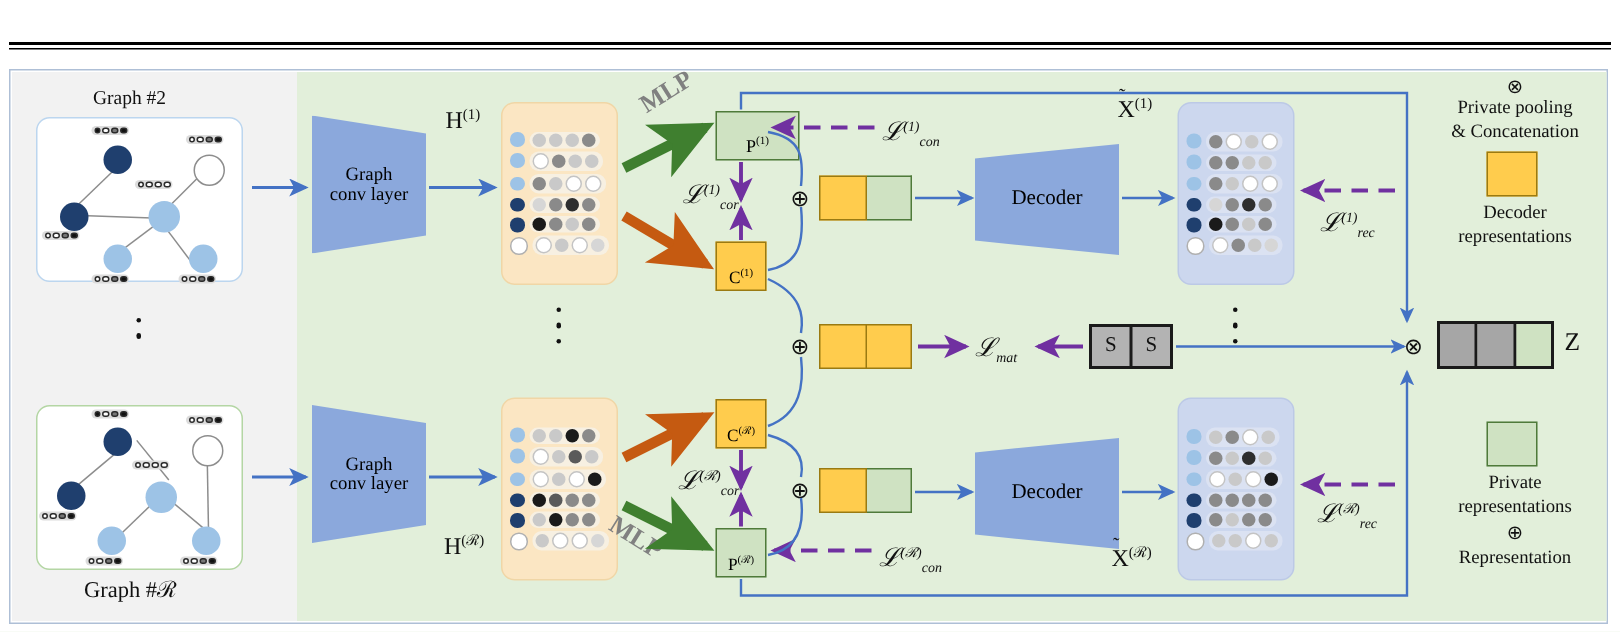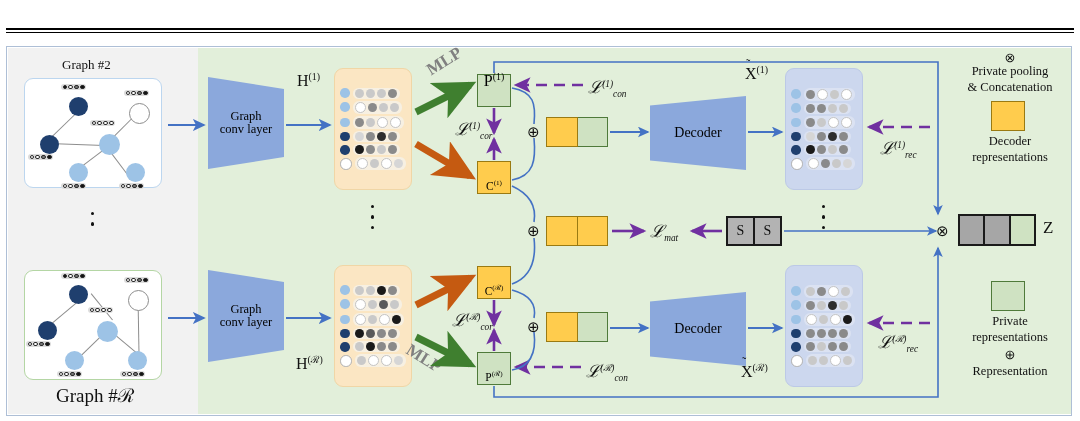--- a/index.html
+++ b/index.html
@@ -199,21 +199,21 @@
       <i class="fdot" style="background:#777"></i>
       <i class="fdot" style="background:#111"></i>
     </div>
   <div class="feat" style="left:95px;top:100px;">
     <i class="fdot" style="background:#fff"></i>
       <i class="fdot" style="background:#fff"></i>
       <i class="fdot" style="background:#777"></i>
       <i class="fdot" style="background:#111"></i>
     </div>
 </div>
-<div class="lbl" style="left:56px;top:382px;font-size:19px;">Graph #ℛ</div>
+<div class="lbl" style="left:56px;top:382px;font-size:15px;">Graph #ℛ</div>
 
 <div class="trap gcn" style="left:208px;top:77px;width:76px;height:92px;font-size:12.5px;">
   <span><span>Graph</span><br>
         <span>conv layer</span></span>
 </div>
 <div class="trap gcn" style="left:208px;top:270px;width:76px;height:92px;font-size:12.5px;">
   <span><span>Graph</span><br>
         <span>conv layer</span></span>
 </div>
 
@@ -341,21 +341,21 @@
     <i></i>
     <i></i>
     <i></i>
   </div>
 
 <div class="lbl" style="left:423px;top:63px;font-size:17px;font-weight:bold;color:#808080;
      transform:rotate(-32deg);transform-origin:0 0;">MLP</div>
 <div class="lbl" style="left:413px;top:340px;font-size:17px;font-weight:bold;color:#808080;
      transform:rotate(32deg);transform-origin:0 0;">MLP</div>
 
-<div class="blk blk-p" style="left:477px;top:74px;width:34px;height:33px;font-size:16px;padding-bottom:16px;">
+<div class="blk blk-p" style="left:477px;top:74px;width:56px;height:33px;font-size:12px;padding-bottom:1px;">
   <span><span>P</span><span class="sup">(1)</span></span>
 </div>
 <div class="blk blk-c" style="left:477px;top:161px;width:34px;height:33px;font-size:11.5px;padding-bottom:1px;">
   <span><span>C</span><span class="sup">(1)</span></span>
 </div>
 <div class="blk blk-c" style="left:477px;top:266px;width:34px;height:33px;font-size:11.5px;padding-bottom:1px;">
   <span><span>C</span><span class="sup">(ℛ)</span></span>
 </div>
 <div class="blk blk-p" style="left:477px;top:352px;width:34px;height:33px;font-size:11.5px;padding-bottom:1px;">
   <span><span>P</span><span class="sup">(ℛ)</span></span>

